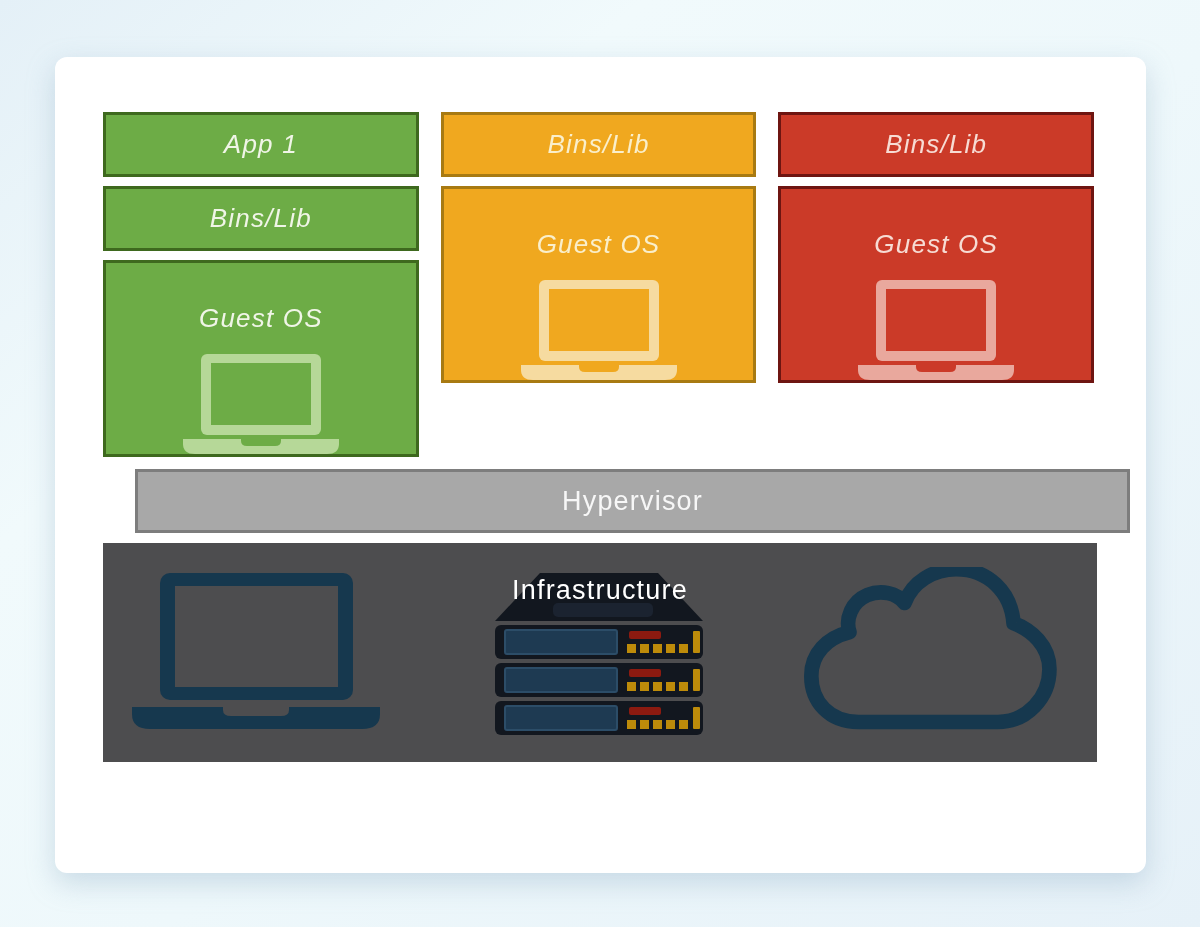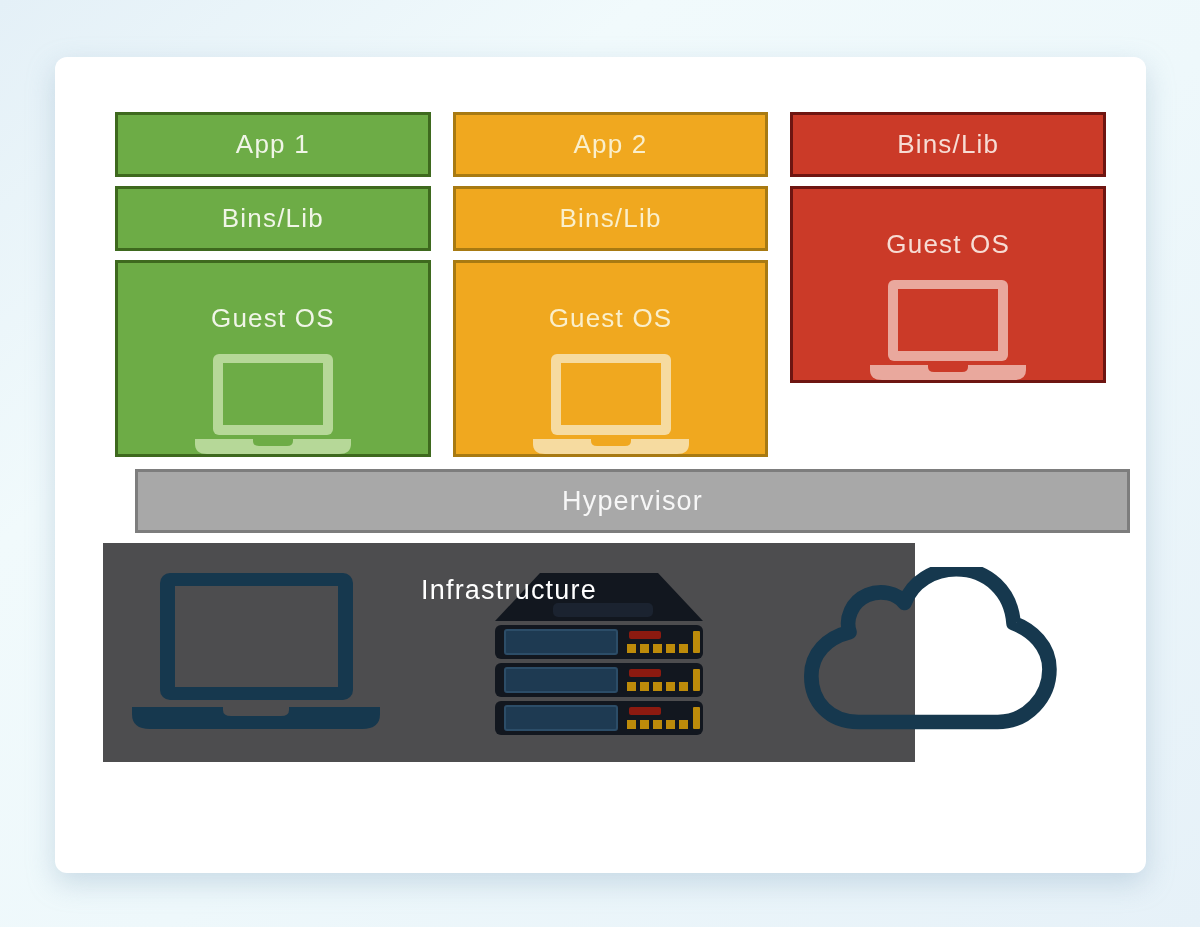--- a/index.html
+++ b/index.html
@@ -12,22 +12,22 @@
     position:relative;width:1200px;height:927px;
     background:linear-gradient(140deg,#e4f0f7 0%,#f1fafc 28%,#eef8fb 55%,#e6f1f8 100%);
   }
   .card{
     position:absolute;left:55px;top:57px;width:1091px;height:816px;
     background:#ffffff;border-radius:12px;
     box-shadow:0 10px 28px rgba(140,170,195,.38);
   }
   
   .stacks{
-    position:absolute;left:60px;top:55px;width:991px;
-    display:flex;gap:22px;
+    position:absolute;left:48px;top:55px;width:991px;
+    display:flex;gap:22px;font-style:italic;
   }
   .stack{flex:1;display:flex;flex-direction:column;gap:9px;}
   .box{
     box-sizing:border-box;
     border:3px solid var(--border);
     background:var(--fill);
     color:var(--text);
     display:flex;align-items:center;justify-content:center;
     font-size:26px;font-weight:300;letter-spacing:1.2px;
   }
@@ -40,21 +40,21 @@
   
   .hypervisor{
     position:absolute;left:48px;top:412px;width:995px;height:64px;
     box-sizing:border-box;
     background:var(--fill);border:3px solid var(--border);color:var(--text);
     display:flex;align-items:center;justify-content:center;
     font-size:27px;font-weight:300;letter-spacing:1.2px;margin-left:32px;
   }
   
   .infra{
-    position:absolute;left:48px;top:486px;width:812px;height:219px;
+    position:absolute;left:48px;top:486px;width:994px;height:219px;
     background:var(--fill);
   }
   .infra-label{
     position:absolute;left:0;right:0;top:32px;text-align:center;
     color:var(--text);font-size:27px;font-weight:300;letter-spacing:1.2px;
     z-index:2;
   }
   .icon-laptop-infra{position:absolute;left:29px;top:30px;}
   .icon-server{position:absolute;left:392px;top:22px;z-index:1;}
   .icon-cloud{position:absolute;left:700px;top:24px;}
@@ -81,21 +81,20 @@
           <svg class="guest-icon" width="156" height="100" viewBox="0 0 156 100">
             <rect x="18" y="0" width="120" height="81" rx="6" style="fill:var(--icon)"></rect>
             <rect x="28" y="9" width="100" height="62" style="fill:var(--fill)"></rect>
             <path d="M0 85 H156 V90 Q156 100 144 100 H12 Q0 100 0 90 Z" style="fill:var(--icon)"></path>
             <path d="M58 85 H98 V87 Q98 92 92 92 H64 Q58 92 58 87 Z" style="fill:var(--fill)"></path>
           </svg>
         </div>
       </div>
 
       <div class="stack" style="--fill: #f0a81f; --border: #a87a12; --text: #faefcb; --icon: #f6dba0;">
-        <div class="box app">App 2</div>
         <div class="box bins">Bins/Lib</div>
         <div class="box guest">
           <span>Guest OS</span>
           <svg class="guest-icon" width="156" height="100" viewBox="0 0 156 100">
             <rect x="18" y="0" width="120" height="81" rx="6" style="fill:var(--icon)"></rect>
             <rect x="28" y="9" width="100" height="62" style="fill:var(--fill)"></rect>
             <path d="M0 85 H156 V90 Q156 100 144 100 H12 Q0 100 0 90 Z" style="fill:var(--icon)"></path>
             <path d="M58 85 H98 V87 Q98 92 92 92 H64 Q58 92 58 87 Z" style="fill:var(--fill)"></path>
           </svg>
         </div>

